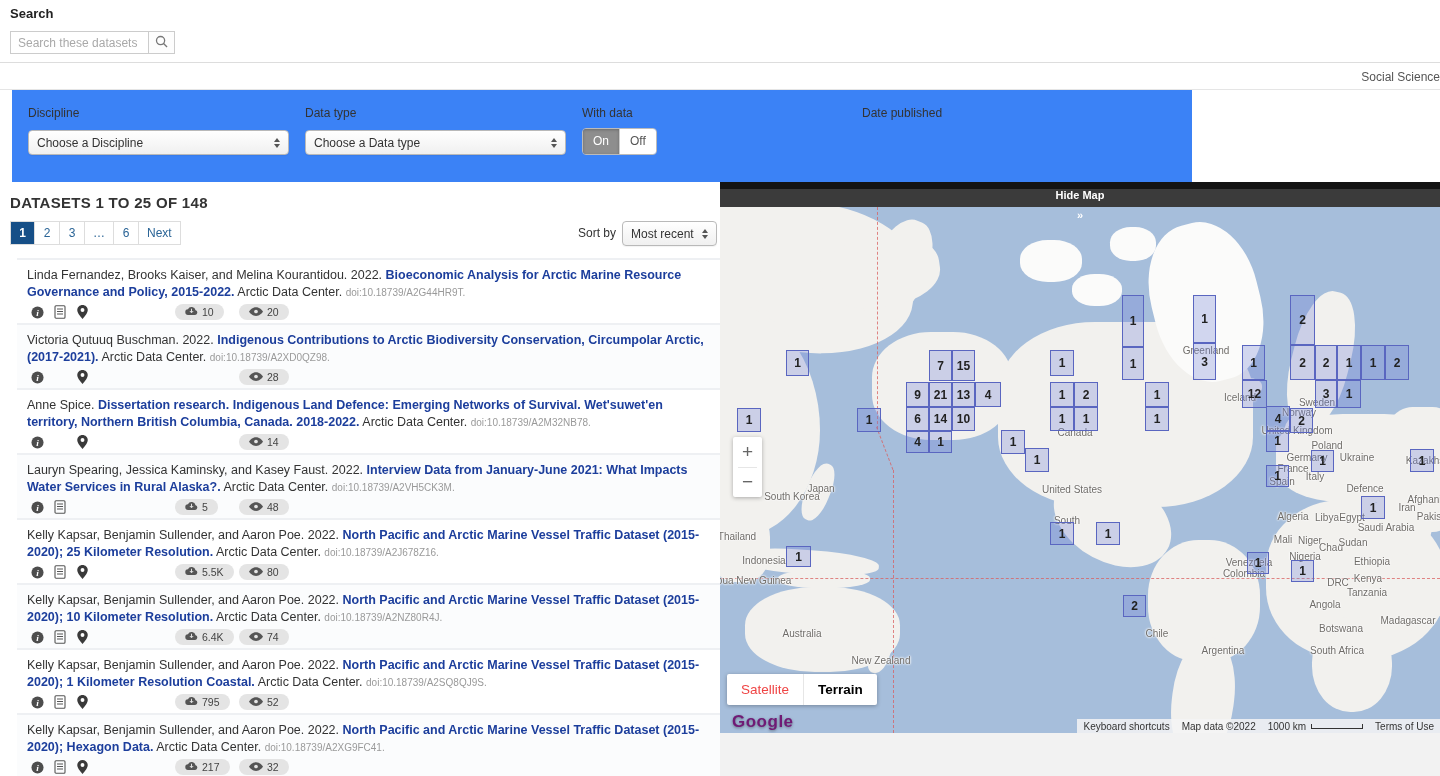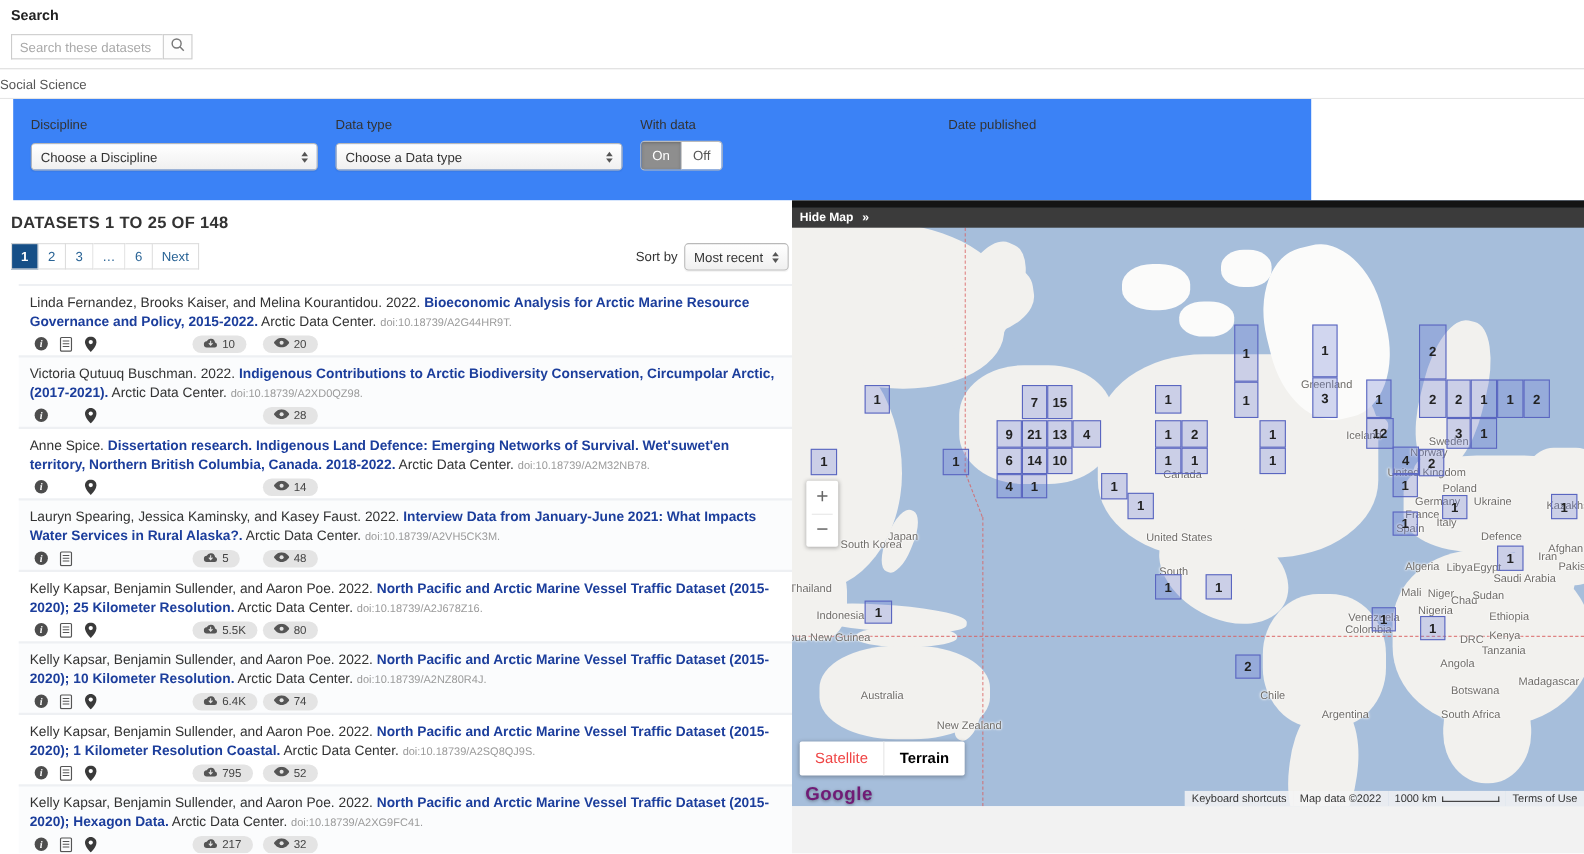--- a/index.html
+++ b/index.html
@@ -14,21 +14,21 @@
   .search-box { position:absolute; left:10px; top:31px; display:flex; }
   .search-input { width:138px; height:23px; border:1px solid #ccc; border-right:none; padding:0 7px;
     font-size:12px; color:#333; outline:none; border-radius:0; font-family:inherit; }
   .search-input::placeholder { color:#a9a9a9; }
   .search-btn { width:27px; height:23px; border:1px solid #ccc; background:#fdfdfd;
     display:flex; align-items:center; justify-content:center; cursor:pointer; }
 
   
   .tab-band { position:absolute; left:0; top:62px; width:1440px; height:28px; background:#fff;
     border-top:1px solid #ddd; border-bottom:1px solid #e5e5e5; }
-  .tab-label { position:absolute; left:0; right:0; top:7px; text-align:left; font-size:12px; color:#555; cursor:pointer; }
+  .tab-label { position:absolute; left:0; right:0; top:7px; text-align:right; font-size:12px; color:#555; cursor:pointer; }
 
   
   .filter-band { position:absolute; left:12px; top:90px; width:1180px; height:92px; background:#3b82f6; }
   .flt-label { position:absolute; font-size:12px; color:#333; top:16px; }
   .sel { position:absolute; top:40px; height:25px; border:1px solid #b9b9b9; border-radius:4px;
     background:linear-gradient(#ffffff,#f0f0f0); display:flex; align-items:center;
     padding:0 8px; font-size:12px; color:#333; cursor:pointer; box-shadow:0 1px 1px rgba(0,0,0,.05); }
   .sel .sel-text { flex:1; }
   .arrows { display:flex; flex-direction:column; align-items:center; gap:2px; margin-left:6px; }
   .tri-up { width:0; height:0; border-left:3.5px solid transparent; border-right:3.5px solid transparent; border-bottom:4.5px solid #555; }
@@ -70,21 +70,21 @@
   .meta { position:relative; height:20px; margin-top:3px; }
   .icon-slot { position:absolute; top:1px; width:20px; cursor:pointer; }
   .badge { position:absolute; top:0; height:16px; padding:0 10px; border-radius:9px; background:#e4e4e4;
     display:flex; align-items:center; gap:4px; font-size:10.5px; color:#444; }
   .badge.dl { left:148px; } .badge.views { left:212px; }
 
   
   .map-panel { position:absolute; left:720px; top:182px; width:720px; height:551px; overflow:hidden; background:#a6bedb; }
   .map-topstrip { position:absolute; left:0; top:0; width:720px; height:7px; background:#141414; z-index:30; }
   .hide-bar { position:absolute; left:0; top:7px; width:720px; height:18px; background:#3b3b3b; z-index:30;
-    color:#fff; font-size:11px; font-weight:bold; display:flex; align-items:center; padding-left:7px; gap:8px; cursor:pointer; }
+    color:#fff; font-size:11px; font-weight:bold; display:flex; align-items:center; padding-left:0; gap:8px; cursor:pointer;flex-direction:column; }
   .below-map { position:absolute; left:720px; top:733px; width:720px; height:43px; background:#f2f2f2; }
 
   .land { position:absolute; background:#f2f1ee; }
   .ice { background:#fbfbfa; }
   .map-label { position:absolute; font-size:10px; color:#6f6c68; white-space:nowrap;
     transform:translate(-50%,-50%); text-shadow:0 0 2px #fff,0 0 2px #fff,0 0 3px #fff; z-index:5; }
   .cluster { position:absolute; background:rgba(112,130,214,.30); border:1px solid #5a66c0;
     display:flex; align-items:center; justify-content:center; z-index:10; cursor:pointer;
     font-size:12px; font-weight:bold; color:#222; }
   .redline { position:absolute; z-index:4; opacity:.75; }

